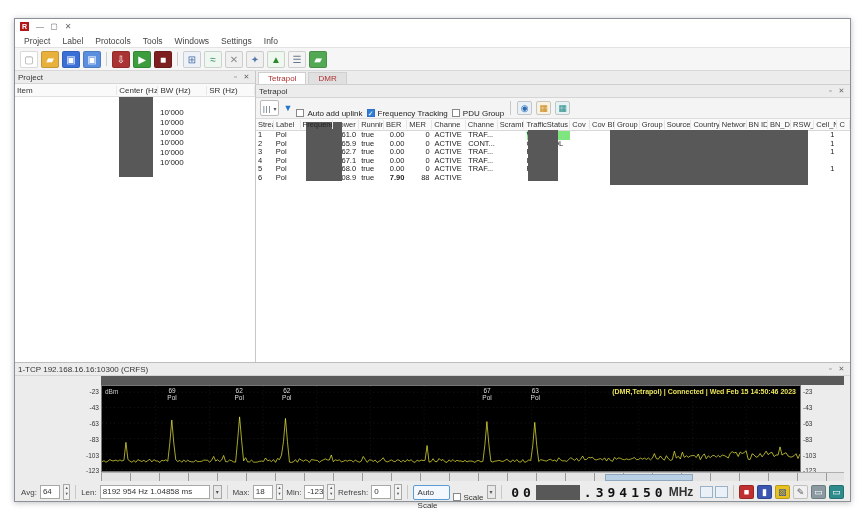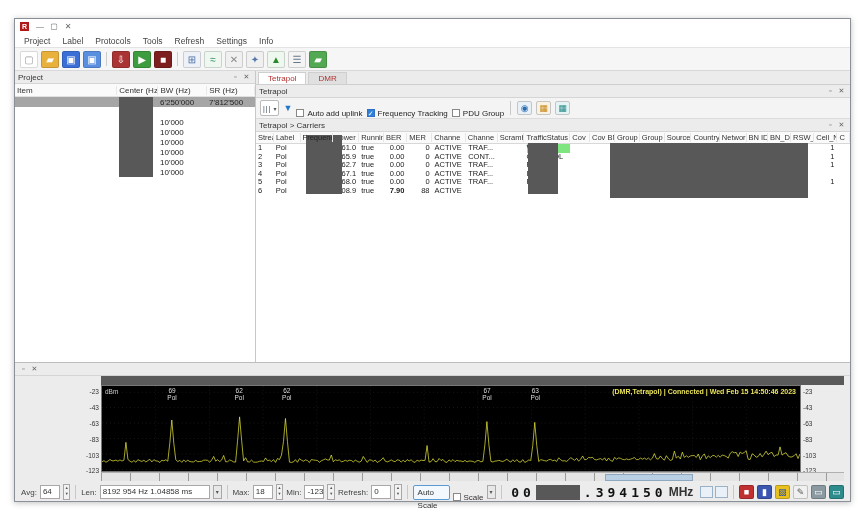--- a/index.html
+++ b/index.html
@@ -92,21 +92,21 @@
         <div class="win-btn">▢</div>
         <div class="win-btn">✕</div>
       </div>
   </div>
 
   <div class="menubar" id="menubar">
       <div class="menu-item">Project</div>
       <div class="menu-item">Label</div>
       <div class="menu-item">Protocols</div>
       <div class="menu-item">Tools</div>
-      <div class="menu-item">Refresh</div>
+      <div class="menu-item">Windows</div>
       <div class="menu-item">Settings</div>
       <div class="menu-item">Info</div>
     </div>
 
   <div class="toolbar" id="toolbar">
       <div class="tb-icon" style="background: rgb(255, 255, 255); color: rgb(153, 153, 153); border: 1px solid rgba(0, 0, 0, 0.15);">▢</div>
       <div class="tb-icon" style="background: rgb(232, 177, 60); color: rgb(255, 255, 255); border: 1px solid rgba(0, 0, 0, 0.15);">▰</div>
       <div class="tb-icon" style="background: rgb(58, 111, 216); color: rgb(255, 255, 255); border: 1px solid rgba(0, 0, 0, 0.15);">▣</div>
       <div class="tb-icon" style="background: rgb(90, 143, 224); color: rgb(255, 255, 255); border: 1px solid rgba(0, 0, 0, 0.15);">▣</div>
       <div class="tb-sep"></div>
@@ -132,26 +132,20 @@
             <span class="ph-btn">✕</span>
           </span>
       </div>
       <div class="tree-head" id="tree-head">
           <div style="width: 104px;">Item</div>
           <div style="width: 40px;">Center (Hz)</div>
           <div style="width: 48px;">BW (Hz)</div>
           <div style="width: 47px;">SR (Hz)</div>
         </div>
       <div class="tree-rows" id="tree-rows">
-          <div class="tree-row sel">
-            <div class="tr-item" style="width: 104px;"></div>
-            <div class="tree-cell" style="width: 40px;"></div>
-            <div class="tree-cell" style="width: 48px;">6'250'000</div>
-            <div class="tree-cell" style="width: 47px;">7'812'500</div>
-          </div>
           <div class="tree-row">
             <div class="tr-item" style="width: 104px;"></div>
             <div class="tree-cell" style="width: 40px;"></div>
             <div class="tree-cell" style="width: 48px;"></div>
             <div class="tree-cell" style="width: 47px;"></div>
           </div>
           <div class="tree-row">
             <div class="tr-item" style="width: 104px;"></div>
             <div class="tree-cell" style="width: 40px;"></div>
             <div class="tree-cell" style="width: 48px;">10'000</div>
@@ -220,27 +214,20 @@
           </span>
           <span class="chk">
             <span class="box"></span>
             <span>PDU Group</span>
           </span>
           <span class="sep-v"></span>
           <span class="cb-icon" style="background: rgb(232, 240, 248); color: rgb(43, 108, 176); border: 1px solid rgb(197, 197, 197);">◉</span>
           <span class="cb-icon" style="background: rgb(250, 242, 224); color: rgb(200, 136, 26); border: 1px solid rgb(197, 197, 197);">▦</span>
           <span class="cb-icon" style="background: rgb(228, 244, 244); color: rgb(43, 138, 138); border: 1px solid rgb(197, 197, 197);">▦</span>
         </div>
-      <div class="panel-header">
-        <span class="ph-title">Tetrapol &gt; Carriers</span>
-        <span class="ph-btns" id="ph-carriers" style="display:flex;">
-            <span class="ph-btn">▫</span>
-            <span class="ph-btn">✕</span>
-          </span>
-      </div>
       <div class="carriers-wrap" id="carriers">
           <div class="ct-head">
             <div style="width: 20px;">StreamI</div>
             <div style="width: 30px;">Label</div>
             <div style="width: 36px; position: relative; z-index: 3; color: rgb(34, 34, 34);">Frequenc</div>
             <div style="width: 30px;">Power</div>
             <div style="width: 28px;">Running</div>
             <div style="width: 26px;">BER</div>
             <div style="width: 28px;">MER</div>
             <div style="width: 38px;">Channe</div>
@@ -414,20 +401,21 @@
           </div>
           <div class="redact" style="left: 50px; top: 3px; width: 36px; height: 59px;"></div>
           <div class="redact" style="left: 272px; top: 11px; width: 30px; height: 51px;"></div>
           <div class="redact" style="left: 354px; top: 11px; width: 198px; height: 55px;"></div>
         </div>
     </div>
   </div>
 
   <div class="bottom-panel">
     <div class="panel-header">
+      <span class="ph-title">1-TCP 192.168.16.16:10300 (CRFS)</span>
       <span class="ph-btns" id="ph-spectrum" style="display:flex;">
           <span class="ph-btn">▫</span>
           <span class="ph-btn">✕</span>
         </span>
     </div>
     <div class="freq-strip"></div>
     <div class="spec-row">
       <div class="axis-left" id="axis-left">
           <span style="top: 3.32727px;">-23</span>
           <span style="top: 19.1455px;">-43</span>

